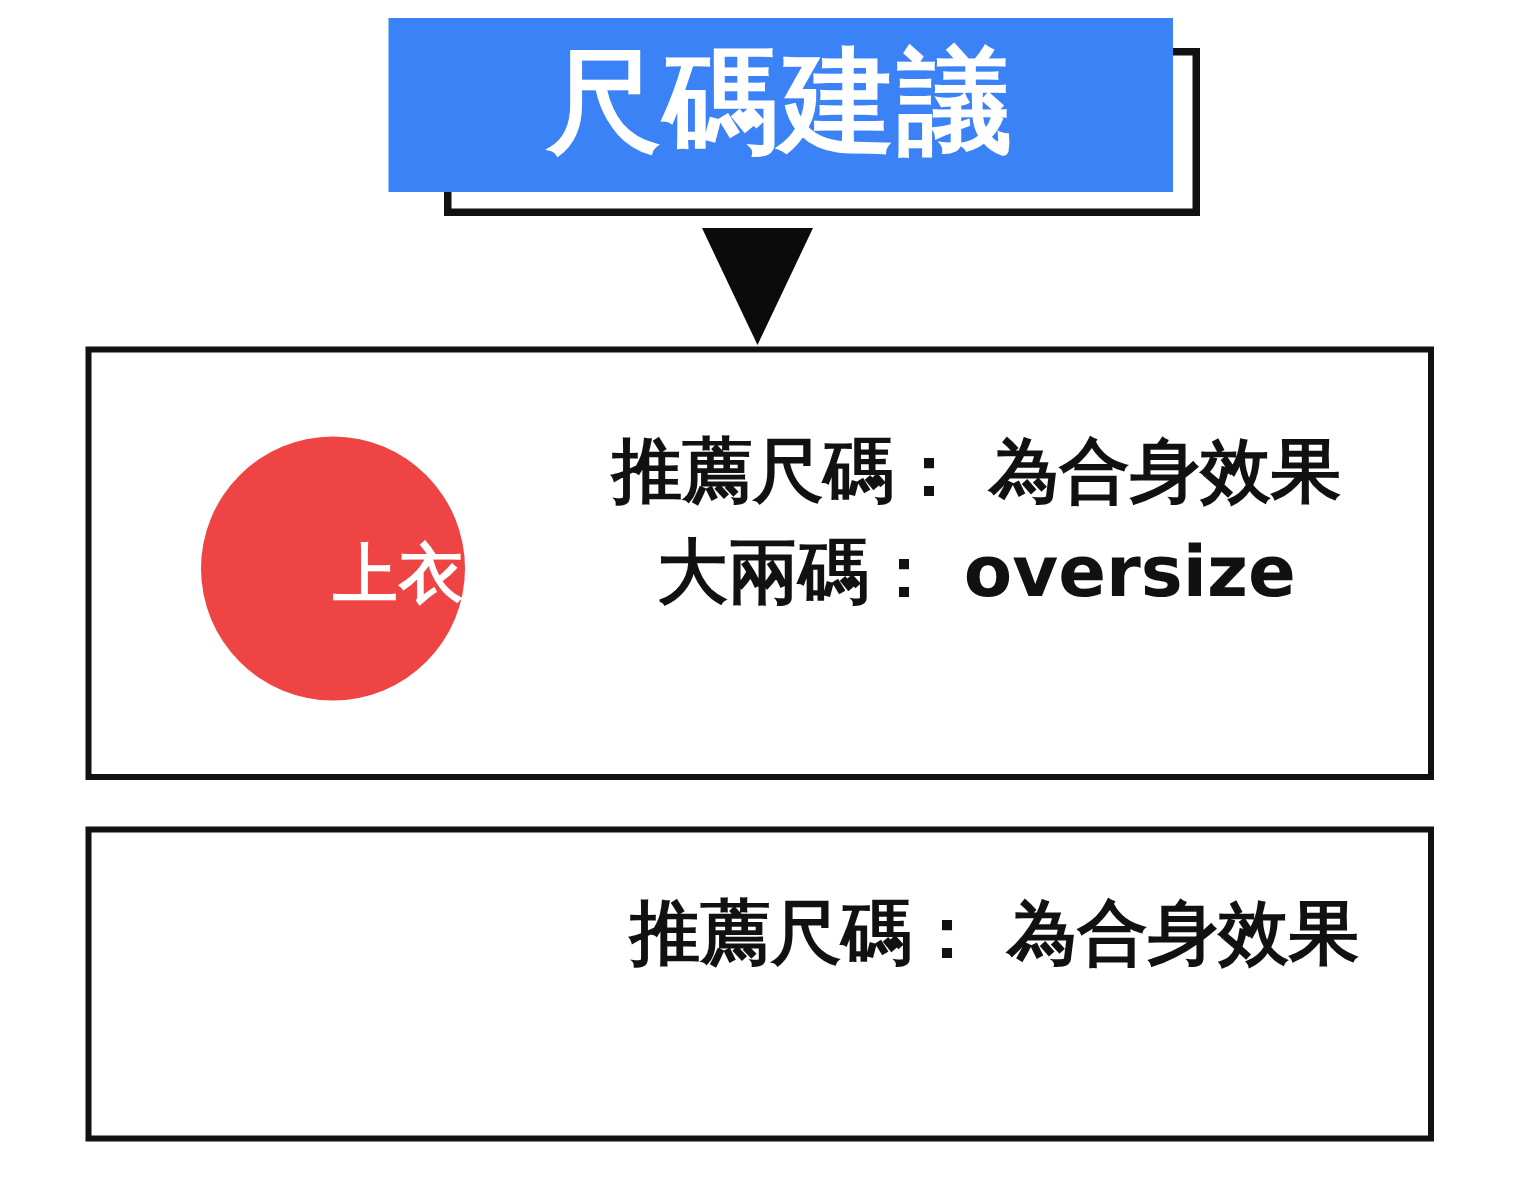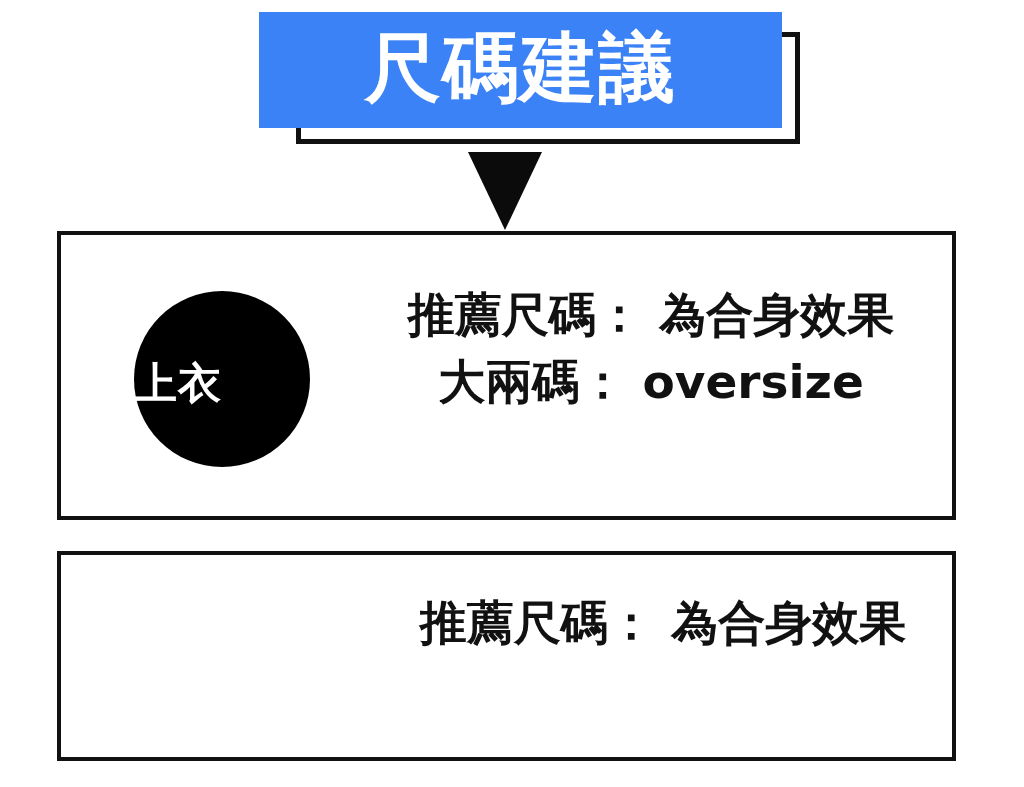--- a/index.html
+++ b/index.html
@@ -89,25 +89,25 @@
   }
   #box-bottoms {
     left: 57px;
     top: 551px;
     width: 899px;
     height: 210px;
   }
 
   .badge-circle {
     position: absolute;
-    background: #000000;
+    background: #ef4444;
     border-radius: 50%;
     display: flex;
     align-items: center;
-    justify-content: flex-start;
+    justify-content: flex-end;
   }
   #badge-tops {
     left: 73px;
     top: 56px;
     width: 176px;
     height: 176px;
   }
   #badge-bottoms {
     left: 68px;
     top: 18px;

